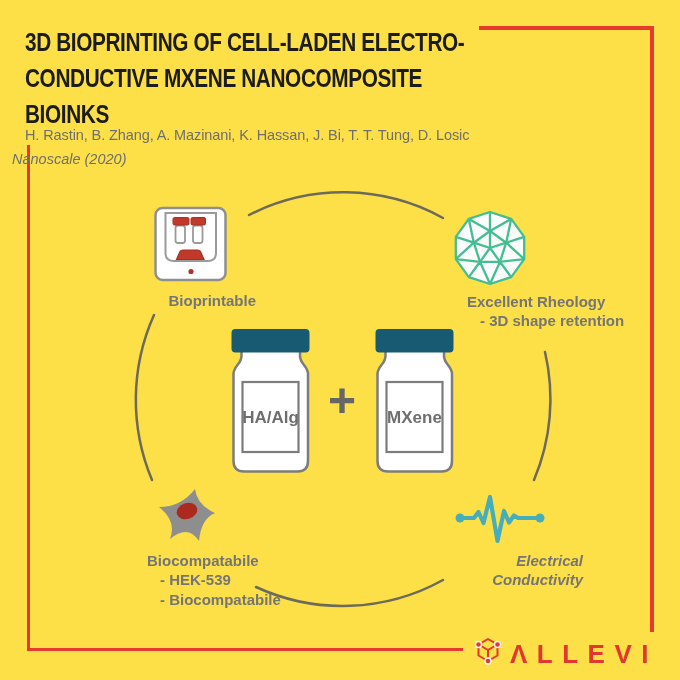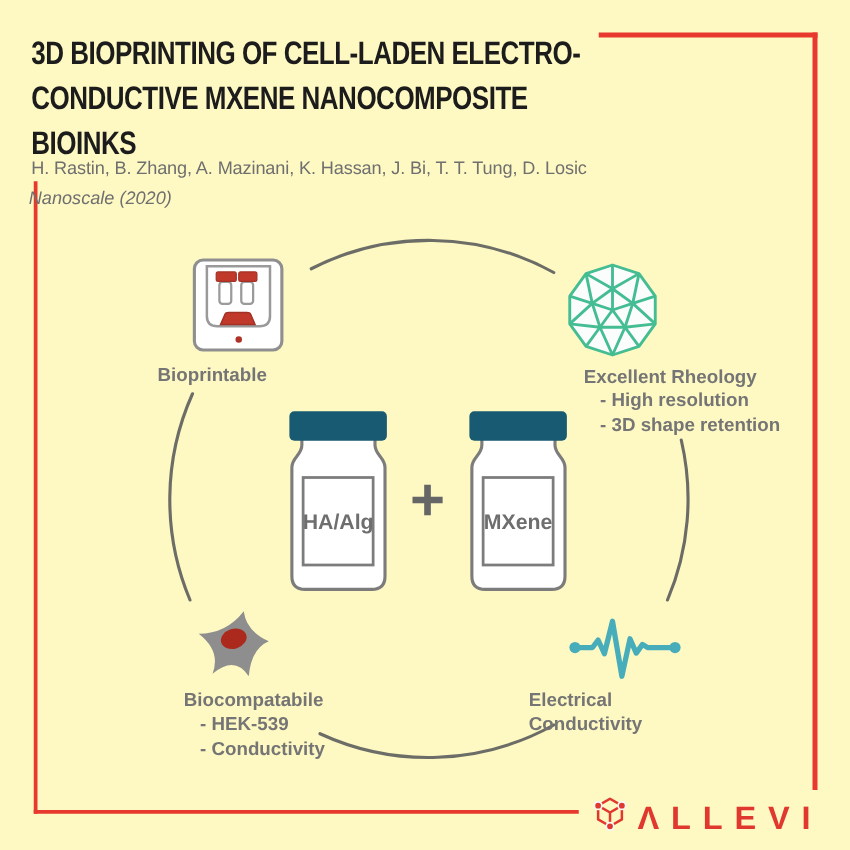--- a/index.html
+++ b/index.html
@@ -1,50 +1,50 @@
 <!DOCTYPE html>
 <html><head>
 <meta charset="utf-8">
 <style>
   html,body{margin:0;padding:0;}
   .canvas{
     position:relative;width:680px;height:680px;overflow:hidden;
-    background:#fef9c3;
+    background:#fde047;
     font-family:"Liberation Sans", sans-serif;
   }
   
   .frame{position:absolute;background:#e8392e;}
   .frame-top-h{left:479px;top:26px;width:175px;height:4px;}
   .frame-right-v{left:650px;top:26px;width:4px;height:606px;}
   .frame-left-v{left:27px;top:145px;width:3px;height:506px;}
   .frame-bottom-h{left:27px;top:648px;width:436px;height:3px;}
 
   
   .title{position:absolute;left:25px;top:24px;width:560px;color:#1c1c1c;}
   .title-line{
     font-size:26px;font-weight:bold;line-height:36px;letter-spacing:-0.5px;
     transform:scaleX(0.8);transform-origin:left center;white-space:nowrap;
   }
   .authors{position:absolute;left:25px;top:127px;font-size:14.5px;color:#6f6f6f;
     letter-spacing:-0.1px;white-space:nowrap;}
-  .journal{position:absolute;left:23px;top:151px;font-size:14.5px;color:#6f6f6f;
+  .journal{position:absolute;left:12px;top:151px;font-size:14.5px;color:#6f6f6f;
     font-style:italic;white-space:nowrap;}
 
   
   .overlay{position:absolute;left:0;top:0;}
   svg text{font-family:"Liberation Sans", sans-serif;}
 
   
   .feat-label{font-size:15px;font-weight:bold;color:#757575;line-height:19px;}
   .feat-items{font-size:15px;font-weight:bold;color:#757575;line-height:19.5px;
     padding-left:13px;white-space:nowrap;}
-  .bioprintable-label{position:absolute;left:126px;top:291px;width:130px;text-align:left;}
+  .bioprintable-label{position:absolute;left:126px;top:291px;width:130px;text-align:right;}
   .rheology-block{position:absolute;left:467px;top:292px;}
   .biocompatible-block{position:absolute;left:147px;top:551px;}
-  .electrical-label{position:absolute;left:423px;top:551px;width:160px;text-align:left;}
+  .electrical-label{position:absolute;left:423px;top:551px;width:160px;text-align:right;font-style:italic;}
 
   
   .plus{position:absolute;left:321px;top:375px;width:42px;text-align:center;
     font-size:48px;font-weight:bold;color:#666;line-height:52px;}
 
   
   .brand-text{position:absolute;left:510px;top:639px;font-size:26px;font-weight:bold;
     color:#e0382e;letter-spacing:9.5px;white-space:nowrap;}
   .brand-icon{position:absolute;left:474px;top:635px;}
 </style>
@@ -123,30 +123,29 @@
     </g>
   </svg>
 
   <div class="plus">+</div>
 
   <div class="feat-label bioprintable-label">Bioprintable</div>
 
   <div class="rheology-block">
     <div class="feat-label">Excellent Rheology</div>
     <div class="feat-items">
-      <div>- High resolution</div>
       <div>- 3D shape retention</div>
     </div>
   </div>
 
   <div class="biocompatible-block">
     <div class="feat-label">Biocompatabile</div>
     <div class="feat-items">
       <div>- HEK-539</div>
-      <div>- Conductivity</div>
+      <div>- Biocompatabile</div>
     </div>
   </div>
 
   <div class="feat-label electrical-label">Electrical Conductivity</div>
 
   <svg class="brand-icon" width="30" height="32" viewBox="0 0 30 32">
     <polygon points="14,4 23.5,9.5 23.5,20.5 14,26 4.5,20.5 4.5,9.5" fill="none" stroke="#e0382e" stroke-width="2" stroke-linejoin="round"></polygon>
     <path d="M14 15 L4.5 9.5 M14 15 L23.5 9.5 M14 15 L14 26" stroke="#e0382e" stroke-width="2" fill="none"></path>
     <circle cx="4.5" cy="9.5" r="3" fill="#e0382e" stroke="#f7f7f8" stroke-width="1.4"></circle>
     <circle cx="23.5" cy="9.5" r="3" fill="#e0382e" stroke="#f7f7f8" stroke-width="1.4"></circle>

